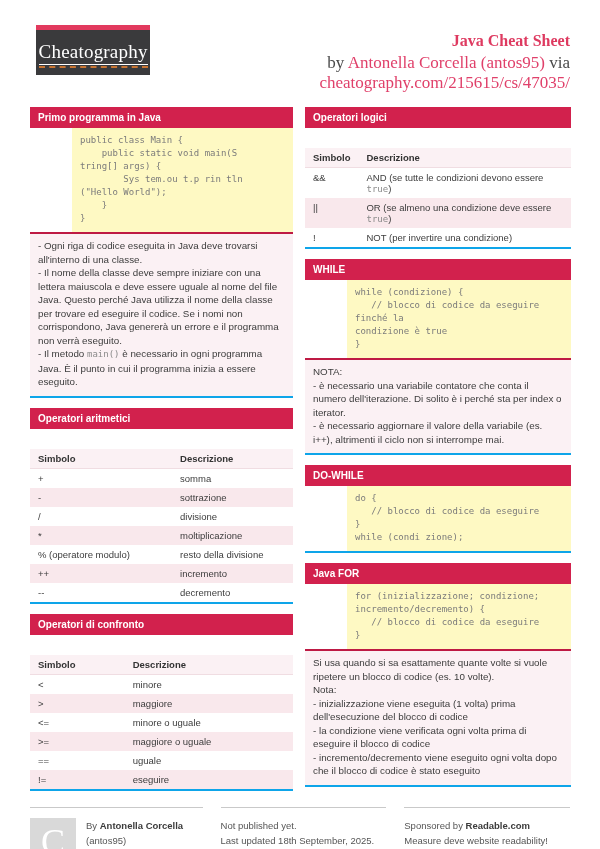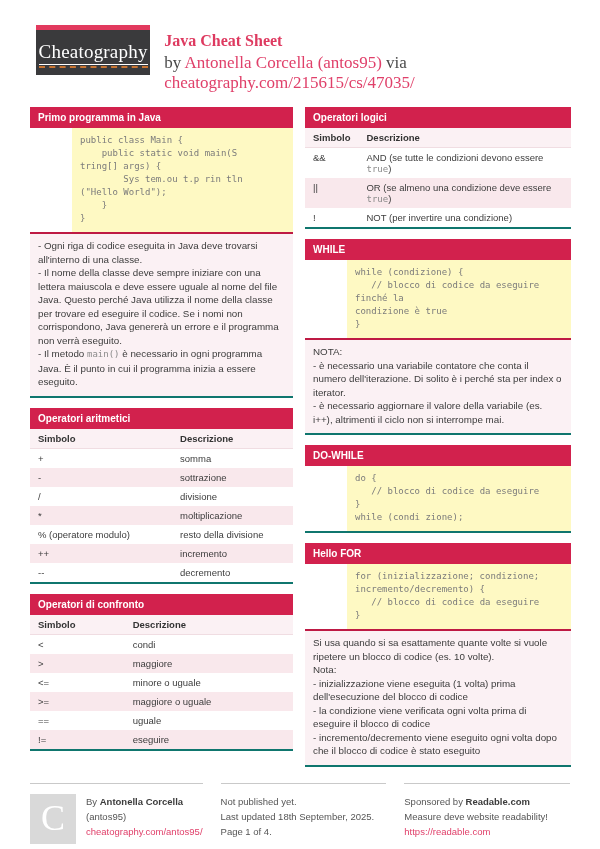--- a/index.html
+++ b/index.html
@@ -1,49 +1,49 @@
 <!DOCTYPE html>
 <html><head>
 <meta charset="utf-8">
 <style>
   * { margin:0; padding:0; box-sizing:border-box; }
   html,body { width:600px; background:#fff; }
   body { height:849px; overflow:hidden; font-family:"Liberation Sans", sans-serif; color:#3c3c3c; }
 
   
-  .page-header { display:flex; align-items:flex-start; padding:25px 30px 14px 36px; }
+  .page-header { display:flex; align-items:flex-start; padding:25px 30px 14px 36px;text-align:right; }
   .logo-box { width:140px; height:50px; background:#3a3a3c; position:relative; padding-top:5px;
               display:flex; align-items:center; justify-content:center; cursor:pointer; }
   .logo-stripe { position:absolute; top:0; left:0; right:0; height:5px; background:#e23a5e; }
   .logo-text { font-family:"Liberation Serif", serif; color:#fff; font-size:19px; letter-spacing:.2px;
                border-bottom:1px solid #fff; padding-bottom:1px; position:relative; }
   .logo-text::after { content:""; position:absolute; left:0; right:0; bottom:-4px;
                       border-bottom:2px dashed #c87533; }
   .title-wrap { margin-left:14px; padding-top:6px; font-family:"Liberation Serif", serif; }
   .page-title { color:#de3a60; font-size:16px; font-weight:bold; line-height:20px; }
   .byline { font-size:17px; color:#4a4a4a; margin-top:2px; }
   .byline a { color:#e0406a; text-decoration:none; cursor:pointer; }
 
   
   .columns { display:flex; gap:12px; margin:0 29px 0 30px; align-items:flex-start; }
   .col { display:flex; flex-direction:column; gap:10px; }
   .col-left  { width:263px; }
   .col-right { width:266px; }
 
-  .block { width:100%; border-bottom:2px solid #0f766e; }
+  .block { width:100%; border-bottom:2px solid #0ea5e9; }
   .block-title { background:#d2214d; color:#fff; font-size:10px; font-weight:bold;
                  padding:5px 8px; line-height:11px; }
   .code-block { background:#fef9c3; color:#7b7b7b; font-family:"DejaVu Sans Mono", monospace;
                 font-size:9px; line-height:13px; padding:6px 20px 7px 8px; white-space:pre-wrap;margin-left:42px; }
   .text-block { background:#fbf1f4; font-size:9.8px; line-height:13.5px; padding:5px 8px 7px 8px; }
   .text-block + .text-block, .code-block + .text-block, .text-block + .code-block { border-top:2px solid #be1a44; }
   .para { margin:0; }
   code.inline { font-family:"DejaVu Sans Mono", monospace; color:#8a8a8a; font-size:9px; }
 
-  table.optable { width:100%; border-collapse:collapse; font-size:9.5px; }
+  table.optable { width:100%; border-collapse:collapse; font-size:9.5px;margin-top:20px; }
   table.optable th { background:#fbf1f4; text-align:left; font-weight:bold; color:#333;
                      padding:4px 8px; border-bottom:1px solid #f0dde2; }
   table.optable td { padding:4px 8px; vertical-align:top; }
   table.optable tbody tr:nth-child(even) td { background:#f9e8ec; }
 
   
   .page-footer { display:flex; gap:18px; margin:16px 30px 0 30px; }
   .foot-col { flex:1; border-top:1px solid #c9c9c9; padding-top:10px; font-size:9.5px;
               line-height:15px; color:#555; }
   .foot-col a { color:#e0406a; text-decoration:none; cursor:pointer; }
@@ -133,21 +133,21 @@
         <table class="optable">
           <thead>
             <tr>
               <th style="width: 36%;">Simbolo</th>
               <th>Descrizione</th>
             </tr>
           </thead>
           <tbody>
             <tr>
               <td class="rich">&lt;</td>
-              <td class="rich">condi</td>
+              <td class="rich">minore</td>
             </tr>
             <tr>
               <td class="rich">&gt;</td>
               <td class="rich">maggiore</td>
             </tr>
             <tr>
               <td class="rich">&lt;=</td>
               <td class="rich">minore o uguale</td>
             </tr>
             <tr>
@@ -205,21 +205,21 @@
         </div>
       </section>
       <section class="block">
         <h2 class="block-title">DO-WHILE</h2>
         <pre class="code-block">do {
    // blocco di codice da eseguire
 }
 while (condi zione);</pre>
       </section>
       <section class="block">
-        <h2 class="block-title">Hello FOR</h2>
+        <h2 class="block-title">Java FOR</h2>
         <pre class="code-block">for (inizializzazione; condizione;
 incremento/decremento) {
    // blocco di codice da eseguire
 }</pre>
         <div class="text-block">
           <p class="para rich">Si usa quando si sa esattamente quante volte si vuole ripetere un blocco di codice (es. 10 volte).</p>
           <p class="para rich">Nota:</p>
           <p class="para rich">- inizializzazione viene eseguita (1 volta) prima dell'esecuzione del blocco di codice</p>
           <p class="para rich">- la condizione viene verificata ogni volta prima di eseguire il blocco di codice</p>
           <p class="para rich">- incremento/decremento viene eseguito ogni volta dopo che il blocco di codice è stato eseguito</p>

